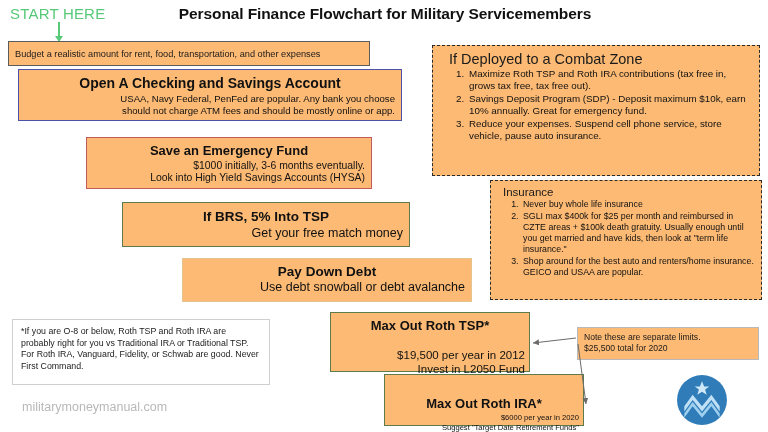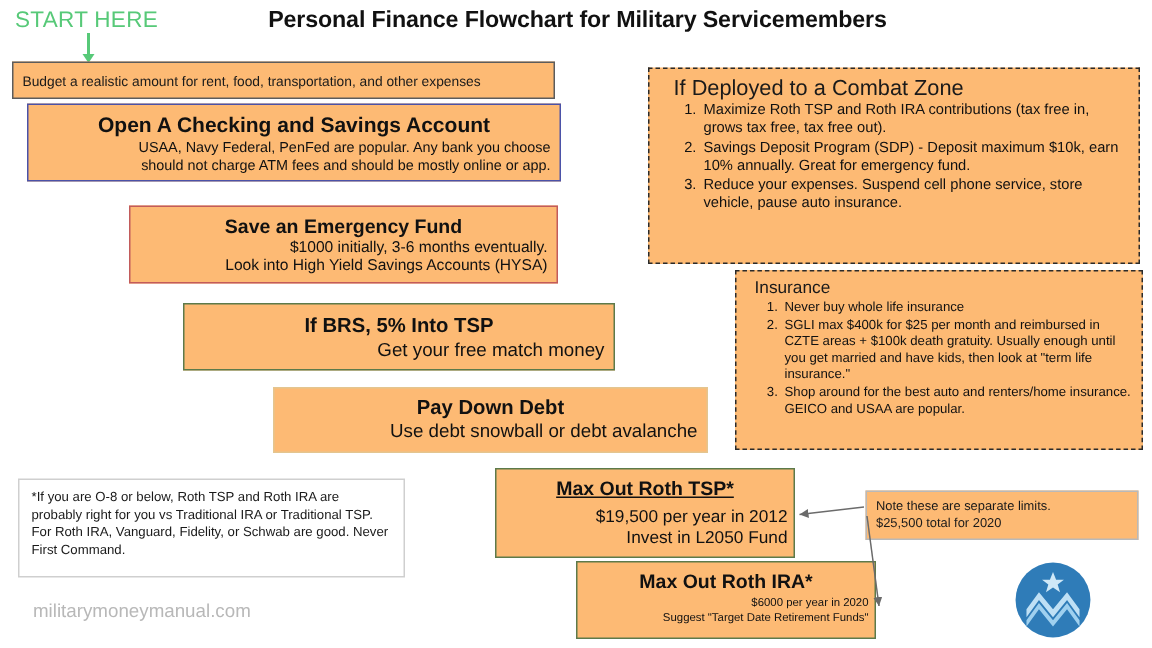--- a/index.html
+++ b/index.html
@@ -19,21 +19,21 @@
   #start-arrow{left:58px;top:22px;width:2px;height:18px;background:#57c978;}
   #start-arrow:after{content:"";position:absolute;left:-3px;top:14px;
     border-left:4px solid transparent;border-right:4px solid transparent;
     border-top:6px solid #57c978;}
   #chart-title{left:140px;top:5px;width:490px;text-align:center;
     font-size:15.5px;font-weight:bold;color:#111;letter-spacing:-0.1px;}
 
   
   #budget-box{left:8px;top:41px;width:362px;height:25px;border:1px solid #5c5c5c;
     display:flex;align-items:center;padding:0 6px;font-size:9.2px;color:#1a1a1a;}
-  #checking-box{left:18px;top:69px;width:356px;height:52px;border:1.4px solid #4b52a8;
+  #checking-box{left:18px;top:69px;width:384px;height:52px;border:1.4px solid #4b52a8;
     padding:5px 6px 0 6px;}
   #checking-box .ttl{font-size:14px;margin-bottom:2px;}
   #checking-box .sub{font-size:9.6px;line-height:11.6px;}
   #emergency-box{left:86px;top:137px;width:286px;height:52px;border:1.2px solid #c25b5b;
     padding:5px 6px 0 6px;}
   #emergency-box .ttl{font-size:13px;margin-bottom:2px;}
   #emergency-box .sub{font-size:10.4px;line-height:12.4px;}
   #brs-box{left:122px;top:202px;width:288px;height:45px;border:1.2px solid #5d7a4a;
     padding:6px 6px 0 6px;}
   #brs-box .ttl{font-size:13.5px;margin-bottom:2px;}
@@ -52,24 +52,24 @@
   ol.nlist{margin:0;padding-left:22px;}
   #deployed-box ol.nlist{font-size:9.8px;line-height:12.2px;padding-left:24px;}
   #insurance-box ol.nlist{font-size:8.8px;line-height:11.2px;padding-left:20px;}
   ol.nlist li{margin:0 0 .5px 0;padding-left:2px;}
 
   
   #footnote-box{left:12px;top:319px;width:258px;height:66px;border:1px solid #cfcfcf;
     padding:6px 8px;font-size:8.8px;line-height:11.6px;color:#1a1a1a;}
   #roth-tsp-box{left:330px;top:312px;width:200px;height:60px;border:1.3px solid #5d7a4a;
     padding:5px 4px 0 4px;}
-  #roth-tsp-box .ttl{font-size:13px;margin-bottom:6px;text-decoration:underline;}
+  #roth-tsp-box .ttl{font-size:13px;margin-bottom:16px;}
   #roth-tsp-box .sub{font-size:11.5px;line-height:13.5px;}
   #roth-ira-box{left:384px;top:374px;width:200px;height:52px;border:1.3px solid #5d7a4a;
-    padding:5px 4px 0 4px;}
+    padding:21px 4px 0 4px;}
   #roth-ira-box .ttl{font-size:13px;margin-bottom:2px;}
   #roth-ira-box .sub{font-size:7.6px;line-height:9.6px;}
   #note-box{left:577px;top:327px;width:182px;height:33px;border:1px solid #b9b9b9;
     padding:4px 6px;font-size:8.6px;line-height:11px;color:#1a1a1a;}
 
   
   #connectors{position:absolute;left:0;top:0;width:768px;height:432px;pointer-events:none;}
 
   
   #watermark{left:22px;top:400px;font-size:12.5px;color:#b8b8b8;}

